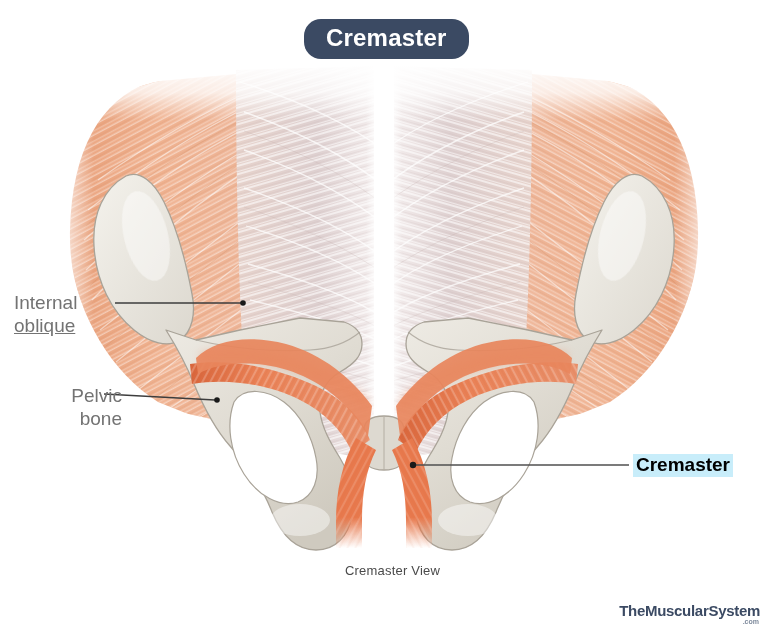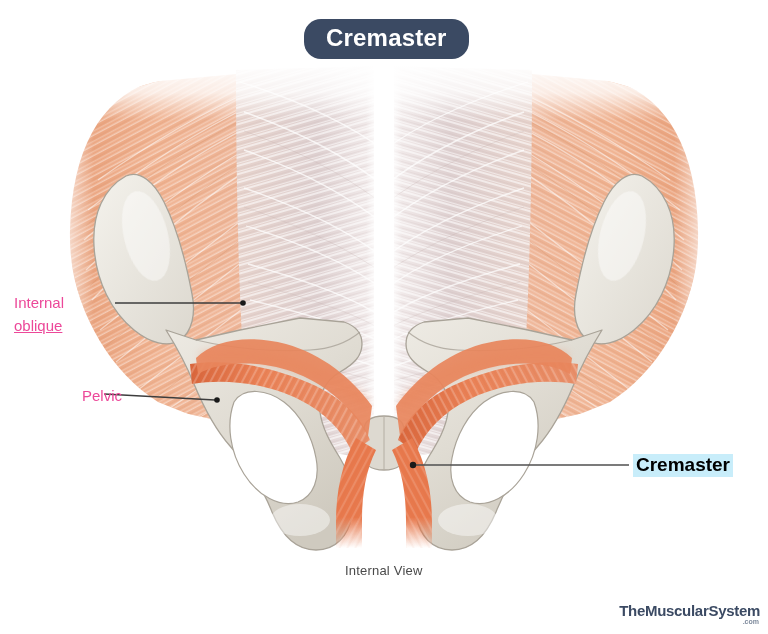--- a/index.html
+++ b/index.html
@@ -31,22 +31,22 @@
     color: #ffffff;
     font-size: 24px;
     font-weight: bold;
     letter-spacing: 0.2px;
     line-height: 1;
     white-space: nowrap;
   }
   
   .leader-label {
     position: absolute;
-    color: #ec4899;
-    font-size: 15px;
+    color: #737373;
+    font-size: 19px;
     line-height: 23px;
     white-space: nowrap;
   }
   #label-internal-oblique {
     left: 14px;
     top: 291px;
     text-align: left;
   }
   #label-internal-oblique .l2 { display: block; text-decoration: underline; }
   #label-pelvic-bone {
@@ -437,22 +437,23 @@
   <span>Cremaster</span>
 </div>
 
 <div class="leader-label" id="label-internal-oblique">
   <span class="l1">Internal</span>
   <span class="l2">oblique</span>
 </div>
 
 <div class="leader-label" id="label-pelvic-bone">
   <span class="l1">Pelvic</span>
+  <span class="l2">bone</span>
 </div>
 
 <div class="leader-label" id="label-cremaster">Cremaster</div>
 
-<div id="caption-anterior-view">Internal View</div>
+<div id="caption-anterior-view">Cremaster View</div>
 
 <div id="watermark">
   <span class="wm-main">TheMuscularSystem</span>
   <span class="wm-tld">.com</span>
 </div>
 
 </body></html>

